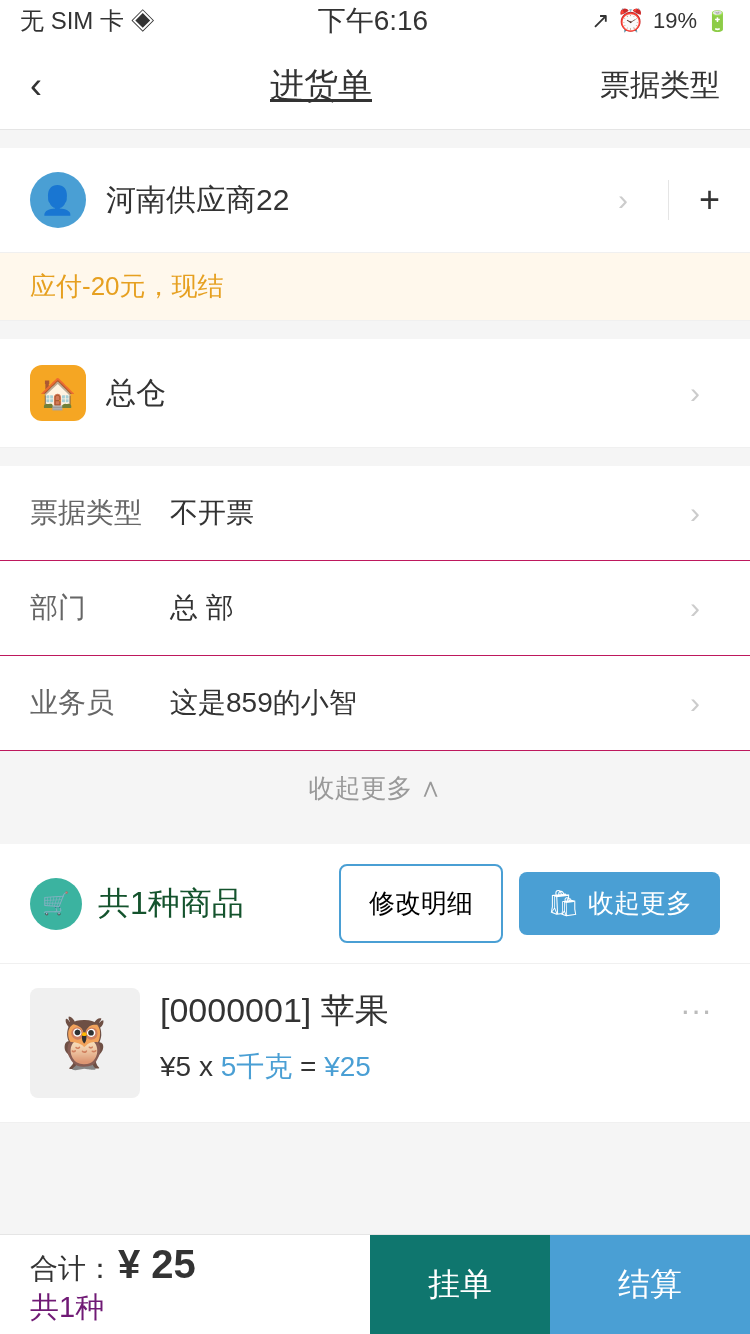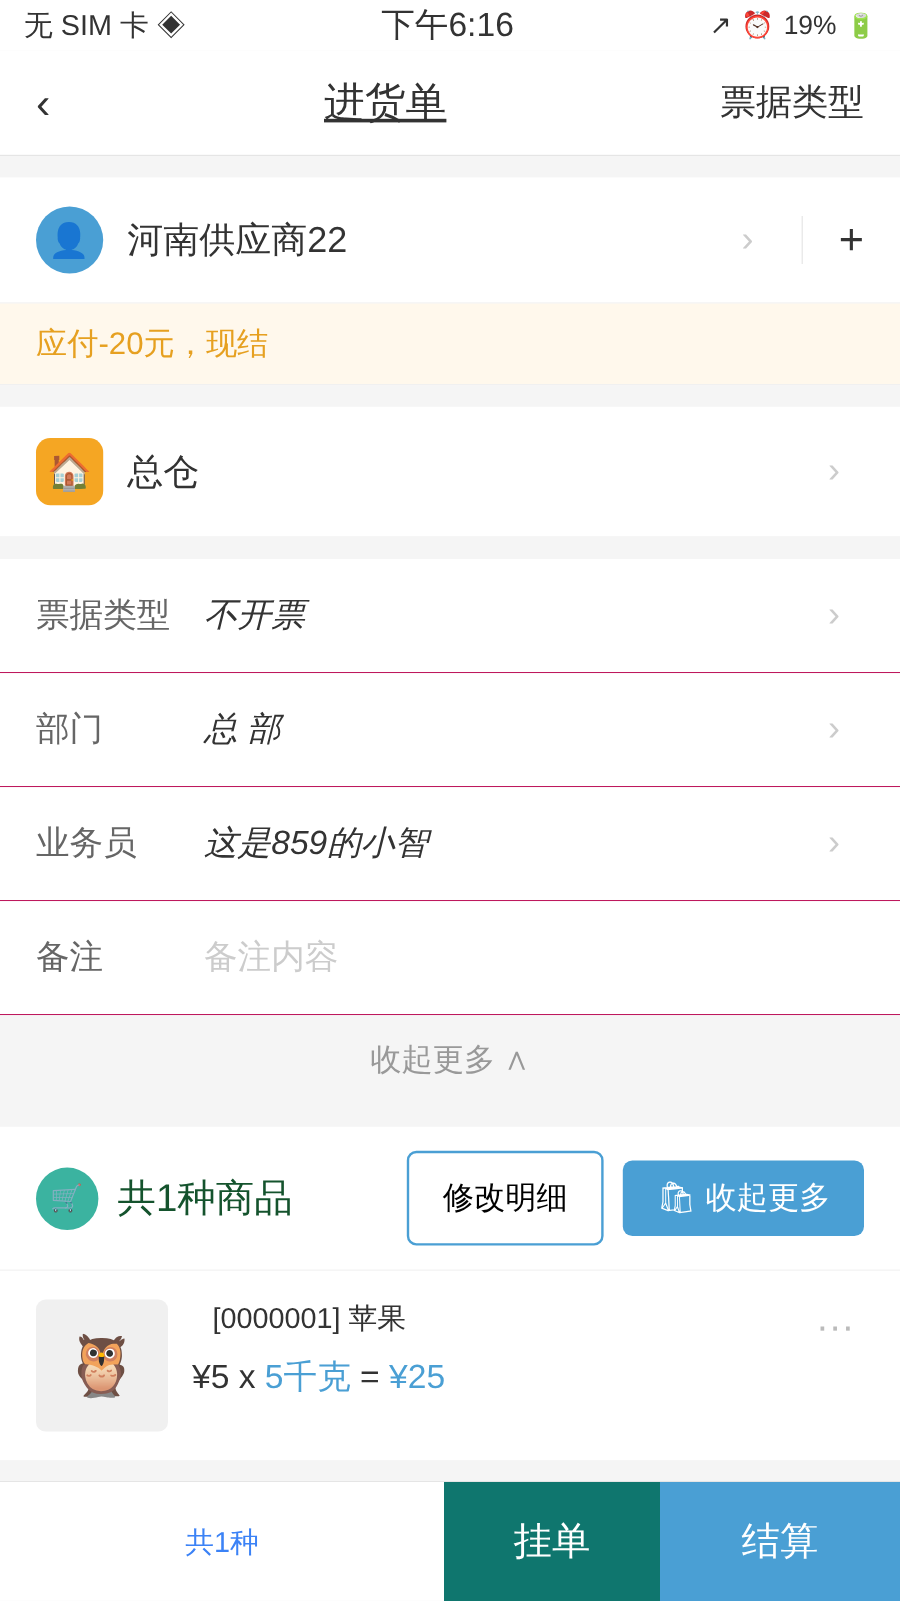--- a/index.html
+++ b/index.html
@@ -157,21 +157,20 @@
     .form-label {
       font-size: 28px;
       color: #666;
       width: 140px;
       flex-shrink: 0;
     }
     .form-value {
       flex: 1;
       font-size: 28px;
       color: #333;
-      font-style: italic;
     }
     .form-placeholder {
       flex: 1;
       font-size: 28px;
       color: #ccc;
     }
 
     
     .collapse-bar {
       background: #f5f5f5;
@@ -249,24 +248,23 @@
       justify-content: center;
       margin-right: 20px;
       flex-shrink: 0;
       color: #bbb;
       font-size: 40px;
     }
     .product-info {
       flex: 1;
     }
     .product-name {
-      font-size: 24px;
+      font-size: 34px;
       color: #333;
       margin-bottom: 14px;
-      margin-left: 17px;
     }
     .product-price {
       font-size: 28px;
       color: #333;
     }
     .product-price .highlight {
       color: #4a9fd4;
     }
     .product-menu {
       color: #bbb;
@@ -293,23 +291,22 @@
     .total-label {
       font-size: 28px;
       color: #333;
     }
     .total-amount {
       font-size: 40px;
       font-weight: bold;
       color: #333;
     }
     .total-sub {
-      font-size: 24px;
-      color: #3b82f6;
-      text-align: center;
+      font-size: 29px;
+      color: #701a75;
     }
     .btn-hang {
       width: 180px;
       height: 100px;
       background: #0f766e;
       color: #fff;
       font-size: 32px;
       border: none;
       display: flex;
       align-items: center;
@@ -389,24 +386,20 @@
     <div class="form-value">总 部</div>
     <div class="chevron-right">›</div>
   </div>
 
   <div class="form-row">
     <div class="form-label">业务员</div>
     <div class="form-value">这是859的小智</div>
     <div class="chevron-right">›</div>
   </div>
 
-  <div class="form-row">
-    <div class="form-label">备注</div>
-    <div class="form-placeholder">备注内容</div>
-  </div>
 </div>
 
 <div class="collapse-bar">收起更多 ∧</div>
 
 <div class="product-header">
   <div class="product-icon">
     <span style="font-size:22px;">🛒</span>
   </div>
   <div class="product-count">共1种商品</div>
   <button class="btn-outline">修改明细</button>
@@ -426,17 +419,21 @@
       <span>¥5 x </span><span class="highlight">5千克</span><span> = </span><span class="highlight">¥25</span>
     </div>
   </div>
   <div class="product-menu">···</div>
 </div>
 
 <div style="height: 110px;"></div>
 
 <div class="bottom-bar">
   <div class="total-section">
+    <div style="display:flex; align-items:baseline; gap:4px;">
+      <span class="total-label">合计：</span>
+      <span class="total-amount">¥ 25</span>
+    </div>
     <div class="total-sub">共1种</div>
   </div>
   <button class="btn-hang">挂单</button>
   <button class="btn-checkout">结算</button>
 </div>
 
 </body></html>

